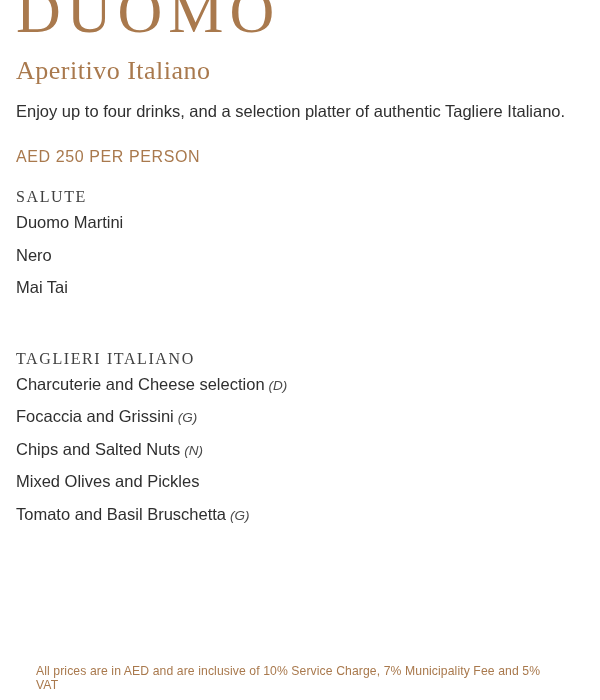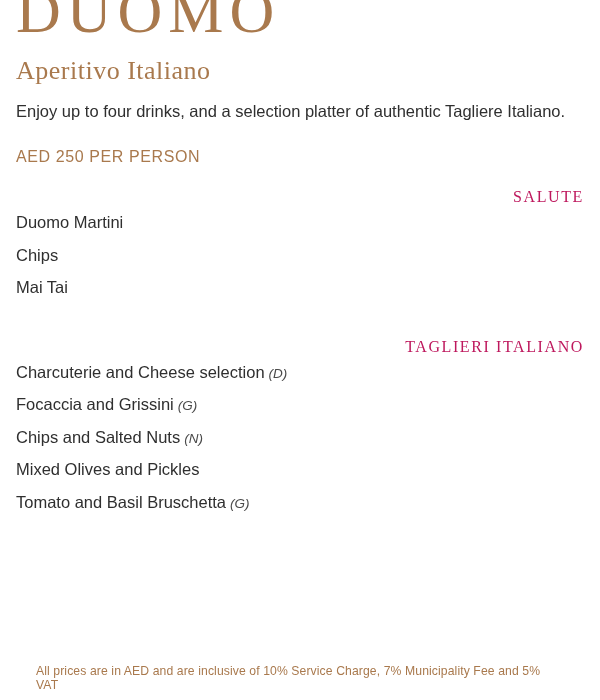--- a/index.html
+++ b/index.html
@@ -56,25 +56,24 @@
     margin: 0 0 22px 0;
     text-transform: uppercase;
   }
   .group {
     margin-bottom: 6px;
   }
   .group-heading {
     font-family: "Liberation Serif", serif;
     font-size: 16px;
     letter-spacing: 1.6px;
-    color: #be185d;
-    margin: 0 0 8px 0;
+    color: #404040;
+    margin: 12px 0 8px 0;
     text-transform: uppercase;
     font-weight: 400;
-    text-align: right;
   }
   .item {
     font-size: 16.5px;
     line-height: 1.0;
     color: #2f2f2f;
     margin: 0 0 16px 0;
   }
   .item .allergen {
     font-style: italic;
     font-size: 13.5px;
@@ -106,21 +105,21 @@
   <p class="intro">Enjoy up to four drinks, and a selection platter of authentic Tagliere Italiano.</p>
 
   <p class="price">AED 250 PER PERSON</p>
 
   <div class="group">
     <h3 class="group-heading">SALUTE</h3>
     <p class="item">
       <span>Duomo Martini</span><span class="allergen"></span>
     </p>
     <p class="item">
-      <span>Chips</span><span class="allergen"></span>
+      <span>Nero</span><span class="allergen"></span>
     </p>
     <p class="item">
       <span>Mai Tai</span><span class="allergen"></span>
     </p>
   </div>
 
   <div class="gap"></div>
 
   <div class="group">
     <h3 class="group-heading">TAGLIERI ITALIANO</h3>

